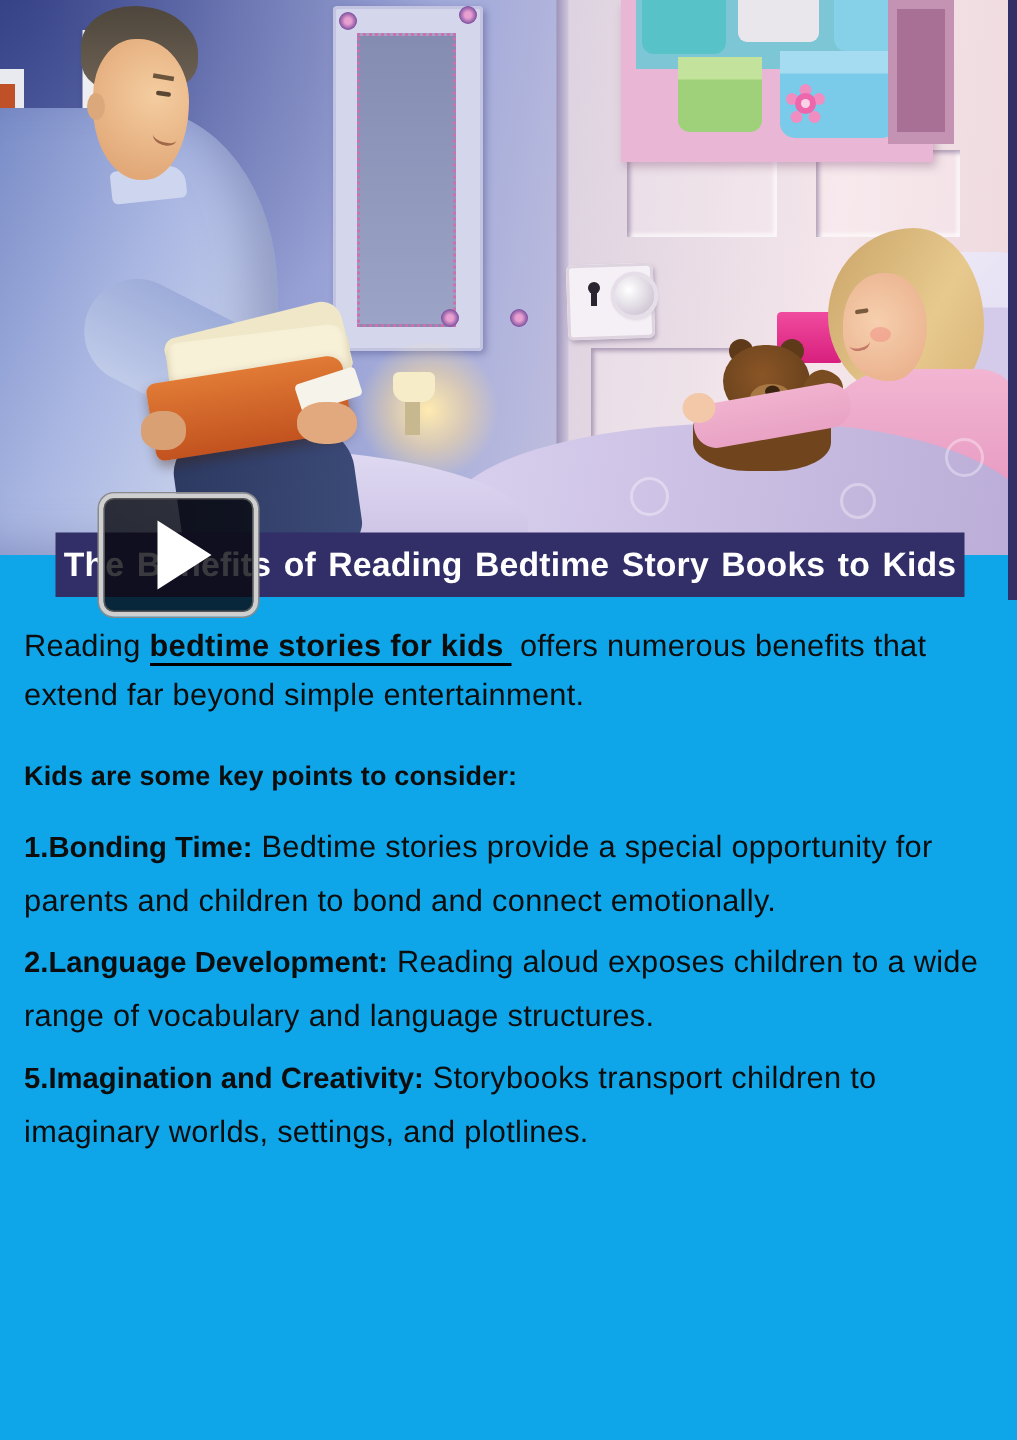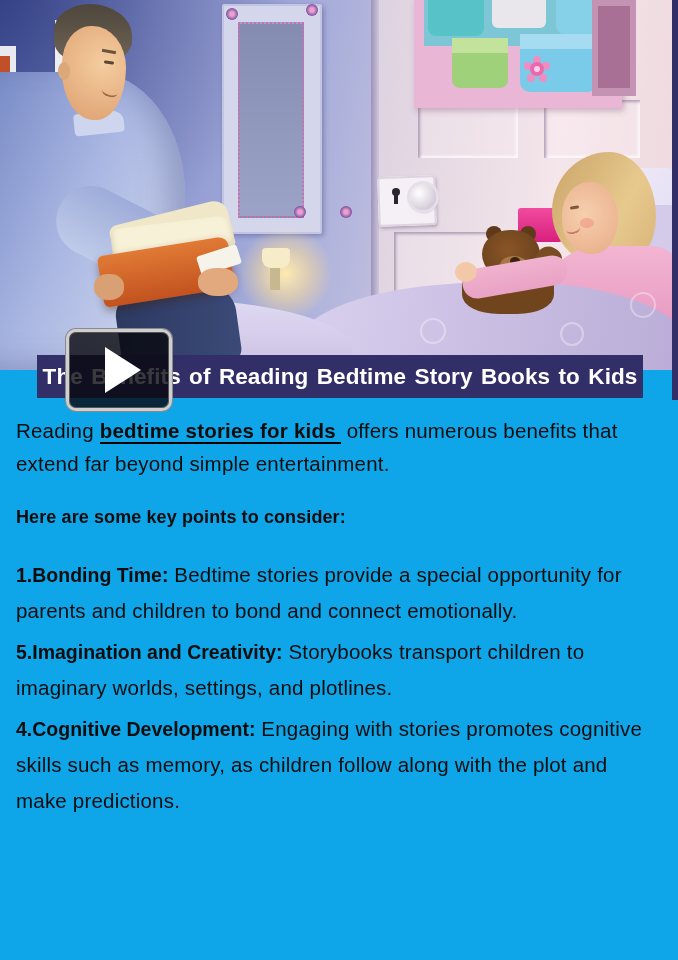--- a/index.html
+++ b/index.html
@@ -146,21 +146,21 @@
     box-shadow:0 0 0 1px #8a8a8a, inset 0 0 0 1px #555;cursor:pointer;
     display:flex;align-items:center;justify-content:center;}
   .play-tri{width:0;height:0;border-top:23px solid transparent;border-bottom:23px solid transparent;
     border-left:36px solid #ffffff;margin-left:8px;}
 
   
   .content{position:absolute;left:0;top:402px;width:678px;box-sizing:border-box;padding:8px 24px 0 16px;color:#0d0d0d;}
   .intro{font-size:20.5px;line-height:1.62;margin:4px 0 0 0;letter-spacing:0.2px;}
   .intro .link{font-weight:bold;border-bottom:2px solid #000;padding-right:5px;cursor:pointer;}
   .subhead{font-size:18px;font-weight:bold;margin:27px 0 0 0;letter-spacing:0.1px;}
-  .points{margin-top:29px;}
+  .points{margin-top:19px;}
   .point{font-size:20.5px;line-height:1.75;margin:5px 0;letter-spacing:0.2px;}
   .point .lbl{font-weight:bold;font-size:19.5px;letter-spacing:0;}
 </style>
 </head>
 <body>
 
 <div class="page">
 
   <div class="photo">
     <div class="wall"></div>
@@ -265,22 +265,22 @@
     <span class="banner-text">The Benefits of Reading Bedtime Story Books to Kids</span>
   </div>
 
   <div class="play-btn">
     <div class="play-tri"></div>
   </div>
 
   <div class="content">
     <p class="intro"><span>Reading </span><span class="link">bedtime stories for kids</span><span> offers numerous benefits that extend far beyond simple entertainment.</span></p>
 
-    <p class="subhead">Here are some key points to consider:</p>
+    <p class="subhead">Kids are some key points to consider:</p>
 
     <div class="points">
       <p class="point"><span class="lbl">1.Bonding Time:</span><span> Bedtime stories provide a special opportunity for parents and children to bond and connect emotionally.</span></p>
+      <p class="point"><span class="lbl">2.Language Development:</span><span> Reading aloud exposes children to a wide range of vocabulary and language structures.</span></p>
       <p class="point"><span class="lbl">5.Imagination and Creativity:</span><span> Storybooks transport children to imaginary worlds, settings, and plotlines.</span></p>
-      <p class="point"><span class="lbl">4.Cognitive Development:</span><span> Engaging with stories promotes cognitive skills such as memory, as children follow along with the plot and make predictions.</span></p>
     </div>
   </div>
 
 </div>
 
 </body></html>

